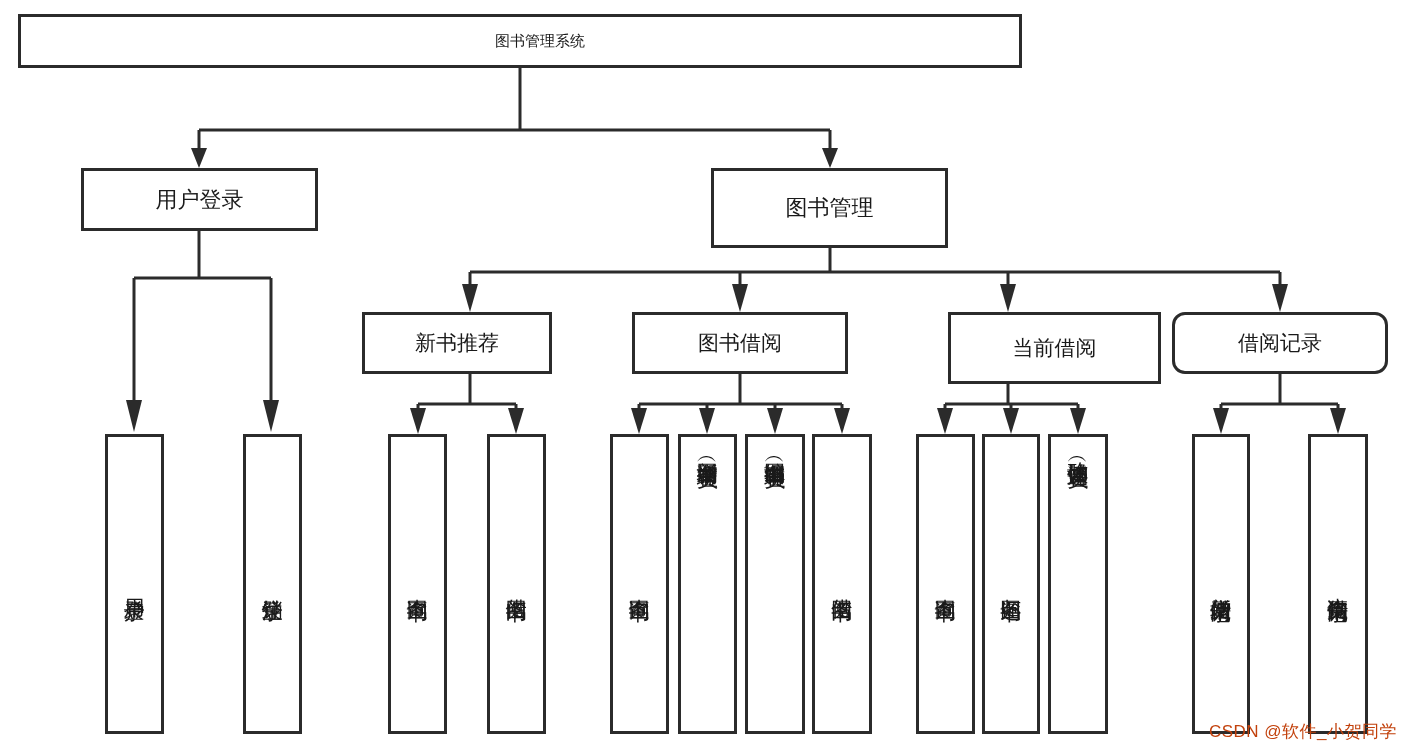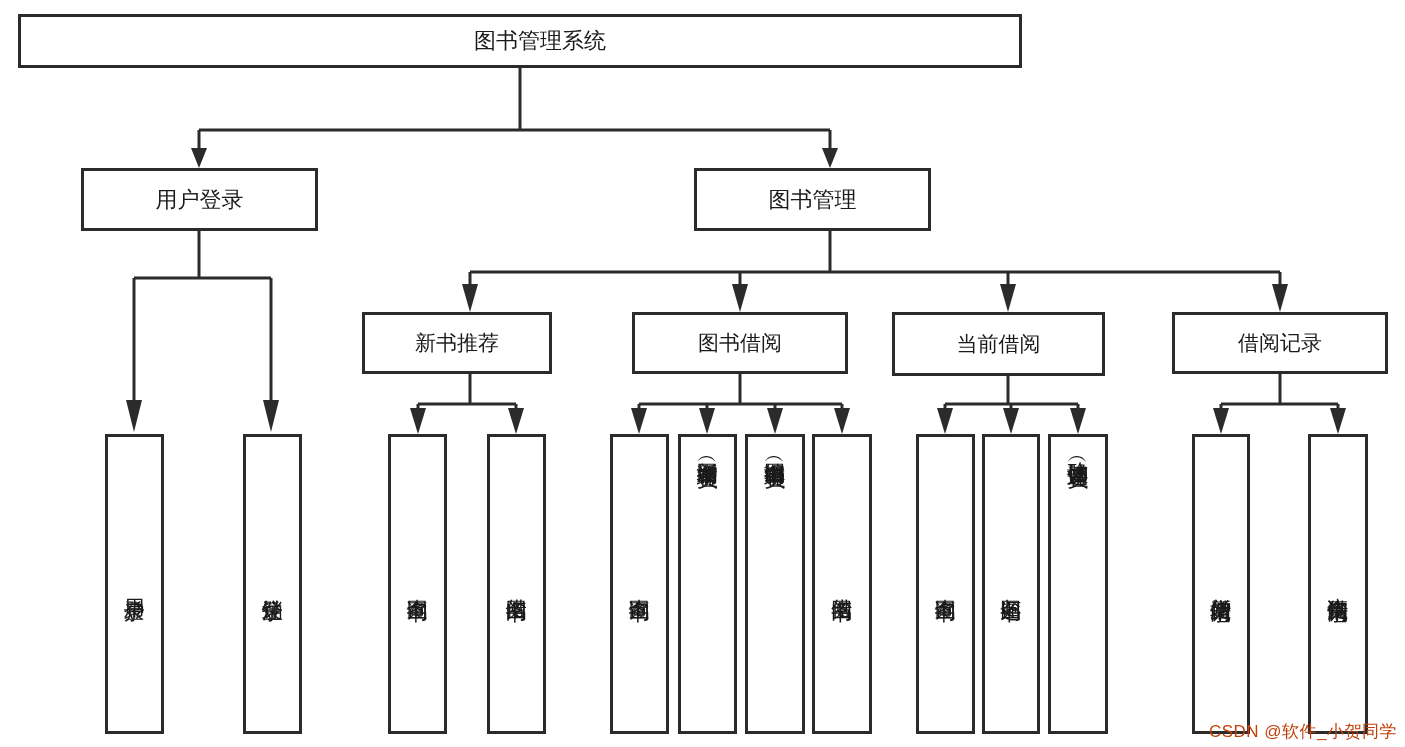--- a/index.html
+++ b/index.html
@@ -41,21 +41,21 @@
     box-sizing: border-box;
     border: 3px solid #2b2b2b;
     background: #ffffff;
     color: #1a1a1a;
     display: flex;
     align-items: center;
     justify-content: center;
     text-align: center;
   }
   .node.root {
-    font-size: 22px;
+    font-size: 15px;
     padding-left: 40px;
   }
   .node.level2 {
     font-size: 22px;
   }
   .node.level3 {
     font-size: 21px;
   }
   
   .node.leaf {
@@ -162,37 +162,37 @@
   </svg>
 
   <div class="node root" style="left:18px; top:14px; width:1004px; height:54px;">
     <span>图书管理系统</span>
   </div>
 
   <div class="node level2" style="left:81px; top:168px; width:237px; height:63px;">
     <span>用户登录</span>
   </div>
 
-  <div class="node level2" style="left:694px; top:168px; width:237px; height:63px;">
+  <div class="node level2" style="left:711px; top:168px; width:237px; height:80px;">
     <span>图书管理</span>
   </div>
 
   <div class="node level3" style="left:362px; top:312px; width:190px; height:62px;">
     <span>新书推荐</span>
   </div>
 
   <div class="node level3" style="left:632px; top:312px; width:216px; height:62px;">
     <span>图书借阅</span>
   </div>
 
-  <div class="node level3" style="left:892px; top:312px; width:213px; height:64px;">
+  <div class="node level3" style="left:948px; top:312px; width:213px; height:72px;">
     <span>当前借阅</span>
   </div>
 
-  <div class="node level3" style="left:1172px; top:312px; width:216px; height:62px;">
+  <div class="node level3" style="left:1172px; top:312px; width:216px; height:62px;border-radius:13px;">
     <span>借阅记录</span>
   </div>
 
   <div class="node leaf align-mid" style="left:105px; top:434px; width:59px; height:300px;">
     <div class="vwrap">
       <span class="vtext">用户登录</span>
     </div>
   </div>
 
   <div class="node leaf align-mid" style="left:243px; top:434px; width:59px; height:300px;">

